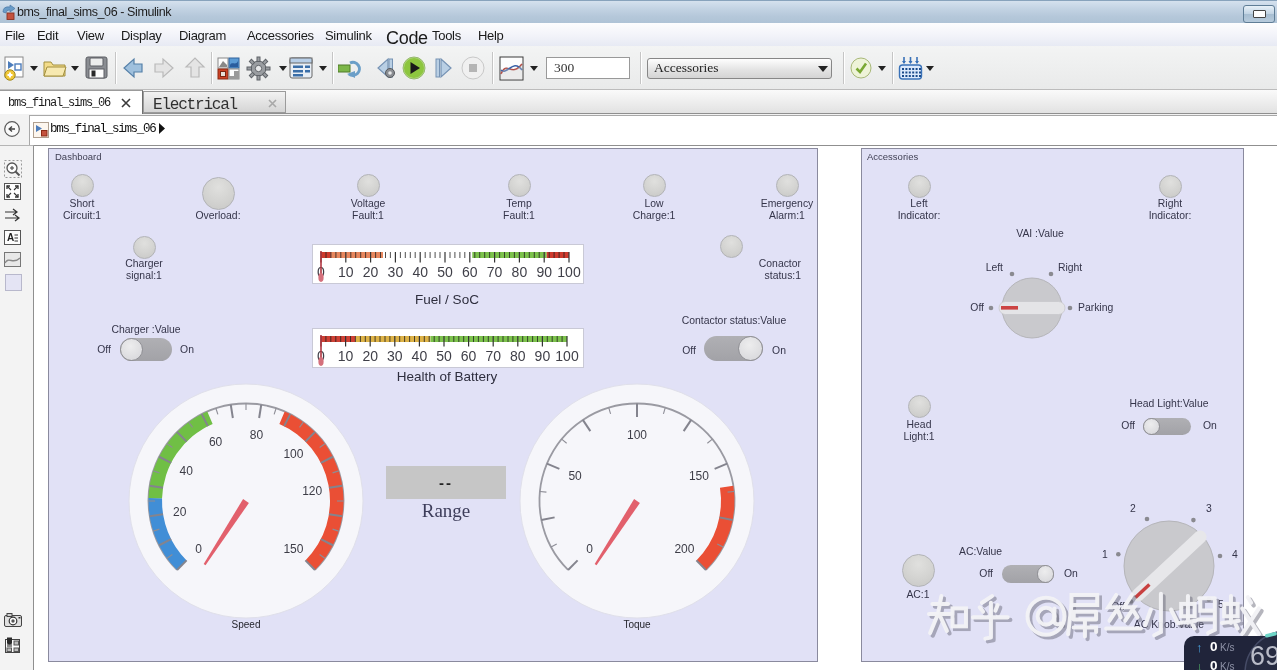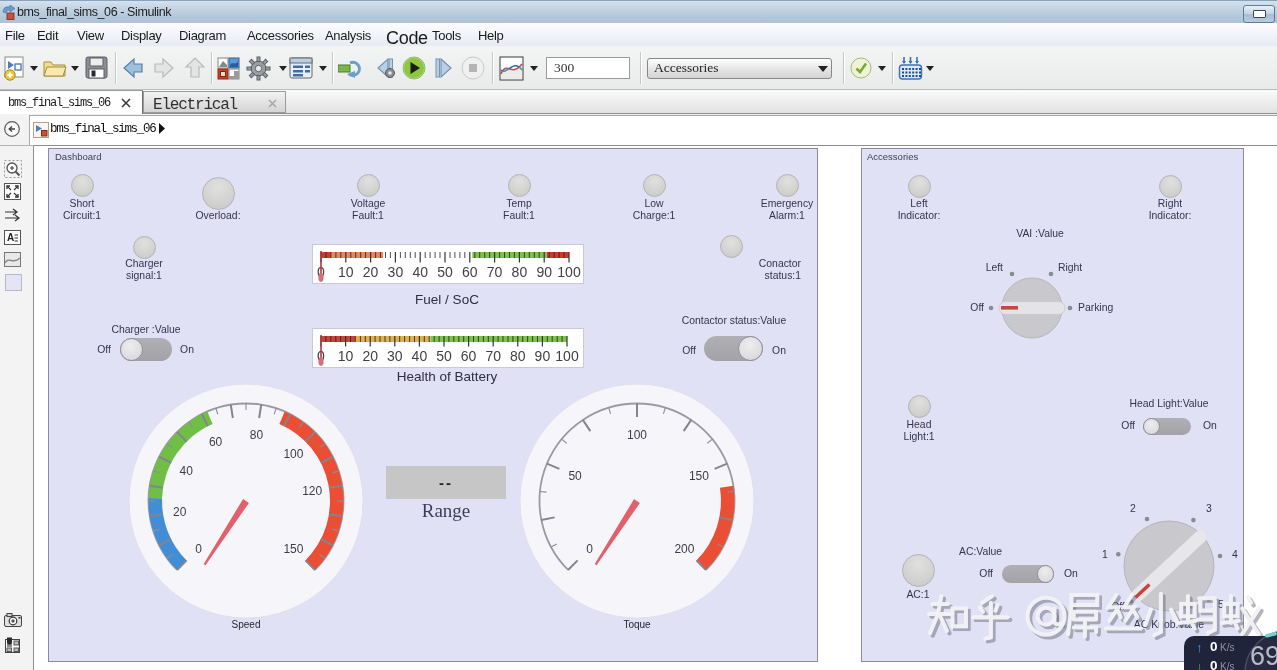--- a/index.html
+++ b/index.html
@@ -10,21 +10,21 @@
       <div class="abs" style="left:9px;top:4px;width:11px;height:6px;background:#fdfdfd;border:1px solid #444;border-radius:1px"></div>
     </div>
   </div>
 <div class="abs" style="left:0;top:23px;width:1277px;height:23px;background:linear-gradient(180deg,#fdfdfe 0%,#f2f3f9 55%,#e7eaf4 100%)">
     <div class="abs" style="left:5px;top:5px;font-size:13px;letter-spacing:-0.3px;color:#1a1a1a">File</div>
     <div class="abs" style="left:37px;top:5px;font-size:13px;letter-spacing:-0.3px;color:#1a1a1a">Edit</div>
     <div class="abs" style="left:77px;top:5px;font-size:13px;letter-spacing:-0.3px;color:#1a1a1a">View</div>
     <div class="abs" style="left:121px;top:5px;font-size:13px;letter-spacing:-0.3px;color:#1a1a1a">Display</div>
     <div class="abs" style="left:179px;top:5px;font-size:13px;letter-spacing:-0.3px;color:#1a1a1a">Diagram</div>
     <div class="abs" style="left:247px;top:5px;font-size:13px;letter-spacing:-0.3px;color:#1a1a1a">Accessories</div>
-    <div class="abs" style="left:325px;top:5px;font-size:13px;letter-spacing:-0.3px;color:#1a1a1a">Analysis</div>
+    <div class="abs" style="left:325px;top:5px;font-size:13px;letter-spacing:-0.3px;color:#1a1a1a">Simulink</div>
     <div class="abs" style="left:386px;top:5px;font-size:18px;letter-spacing:-0.3px;color:#1a1a1a">Code</div>
     <div class="abs" style="left:432px;top:5px;font-size:13px;letter-spacing:-0.3px;color:#1a1a1a">Tools</div>
     <div class="abs" style="left:478px;top:5px;font-size:13px;letter-spacing:-0.3px;color:#1a1a1a">Help</div>
   </div>
 <div class="abs" style="left:0;top:46px;width:1277px;height:44px;background:linear-gradient(180deg,#f3f4f4,#e9eaea);border-bottom:1px solid #bcbcbc;box-sizing:border-box">
     <svg class="abs" style="left:3px;top:10px" width="26" height="25">
       <rect x="2" y="1" width="18" height="20" fill="#fff" stroke="#8a8a8a"></rect>
       <polygon points="5,5 11,9 5,13" fill="#4d7dbb"></polygon>
       <rect x="12" y="8" width="6" height="6" fill="none" stroke="#4d7dbb" stroke-width="1.4"></rect>
       <circle cx="7" cy="19" r="5.2" fill="#f0c838" stroke="#a08820"></circle>

